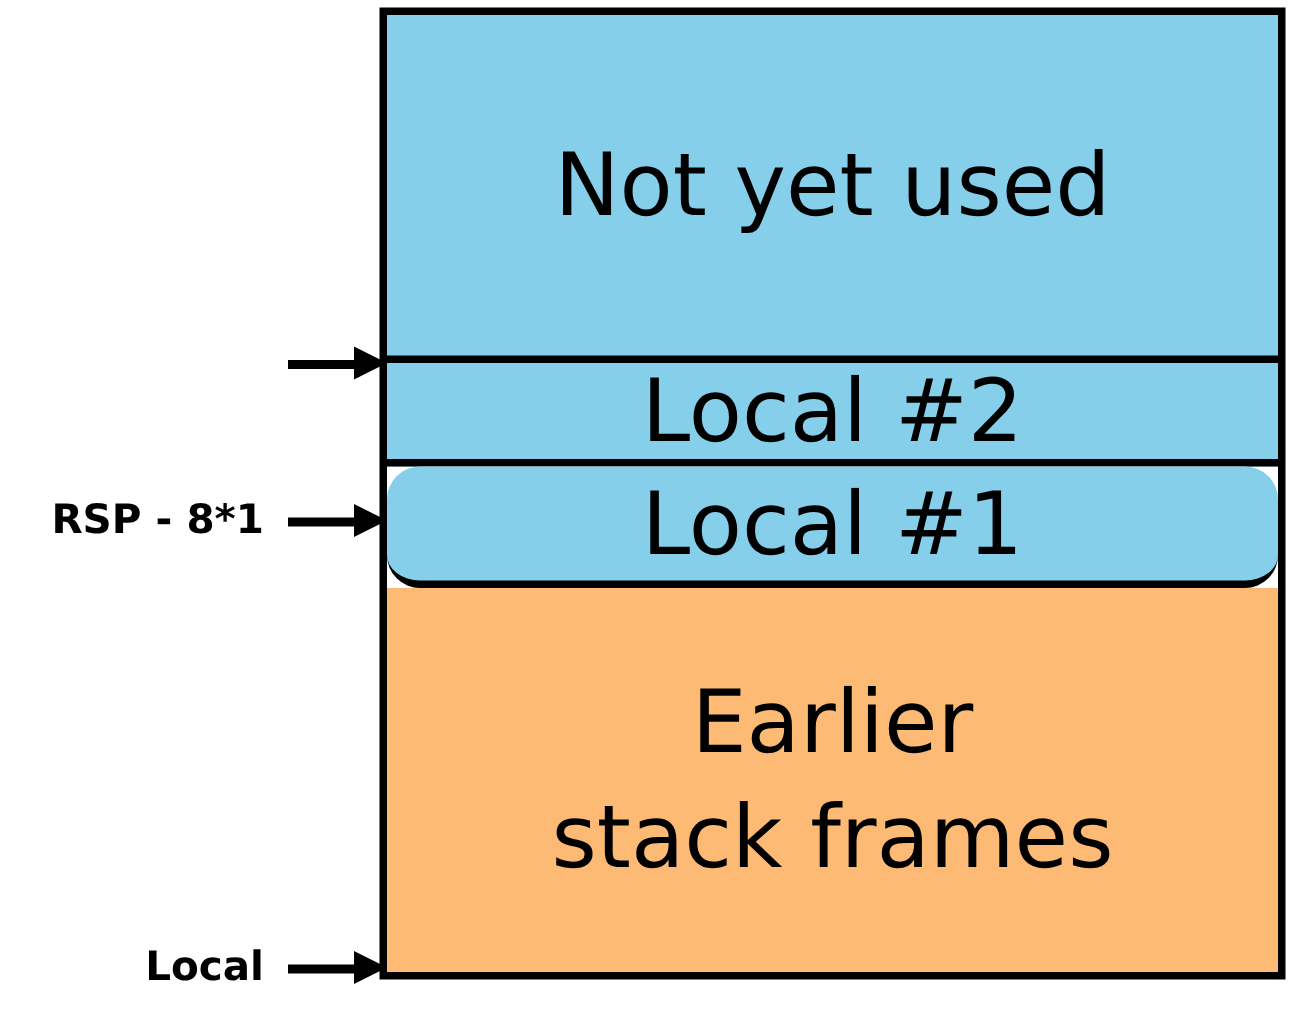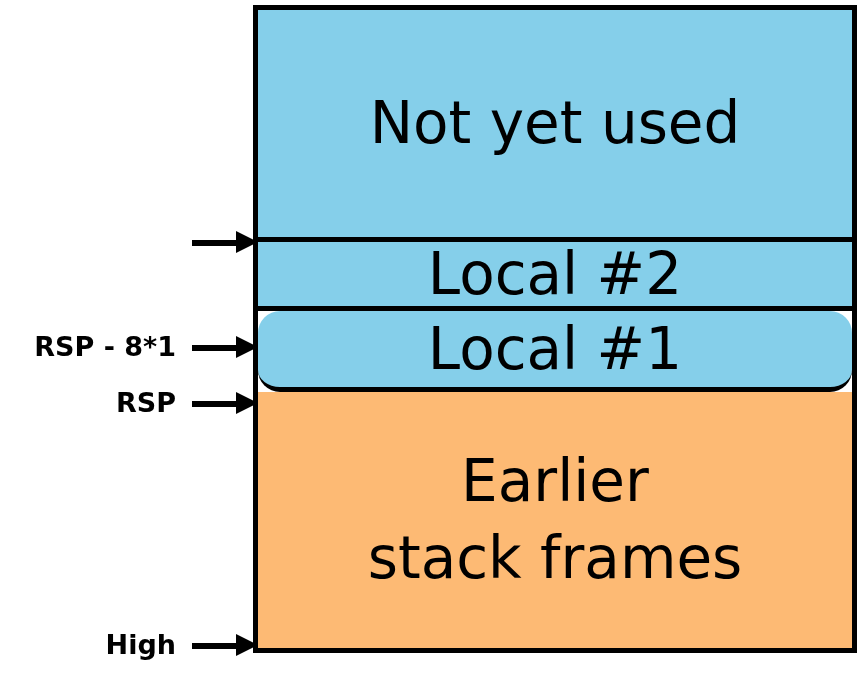--- a/index.html
+++ b/index.html
@@ -157,29 +157,22 @@
   </div>
 
   <div class="ptr ptr-rsp8x1">
     <span class="ptr-label">RSP - 8*1</span>
     <span class="ptr-arrow">
       <span class="shaft"></span>
         <span class="head"></span>
     </span>
   </div>
 
-  <div class="ptr ptr-rsp">
-    <span class="ptr-label">RSP</span>
-    <span class="ptr-arrow">
-      <span class="shaft"></span>
-        <span class="head"></span>
-    </span>
-  </div>
 
   <div class="ptr ptr-high">
-    <span class="ptr-label">High</span>
+    <span class="ptr-label">Local</span>
     <span class="ptr-arrow">
       <span class="shaft"></span>
         <span class="head"></span>
     </span>
   </div>
 
 </div>
 
 </body></html>

